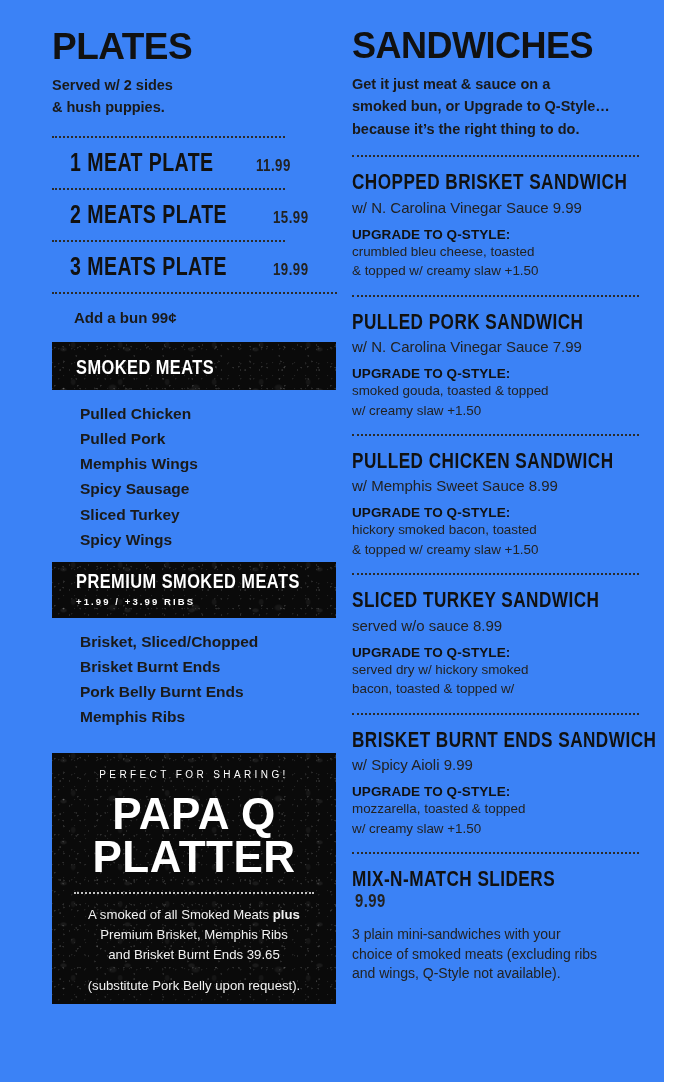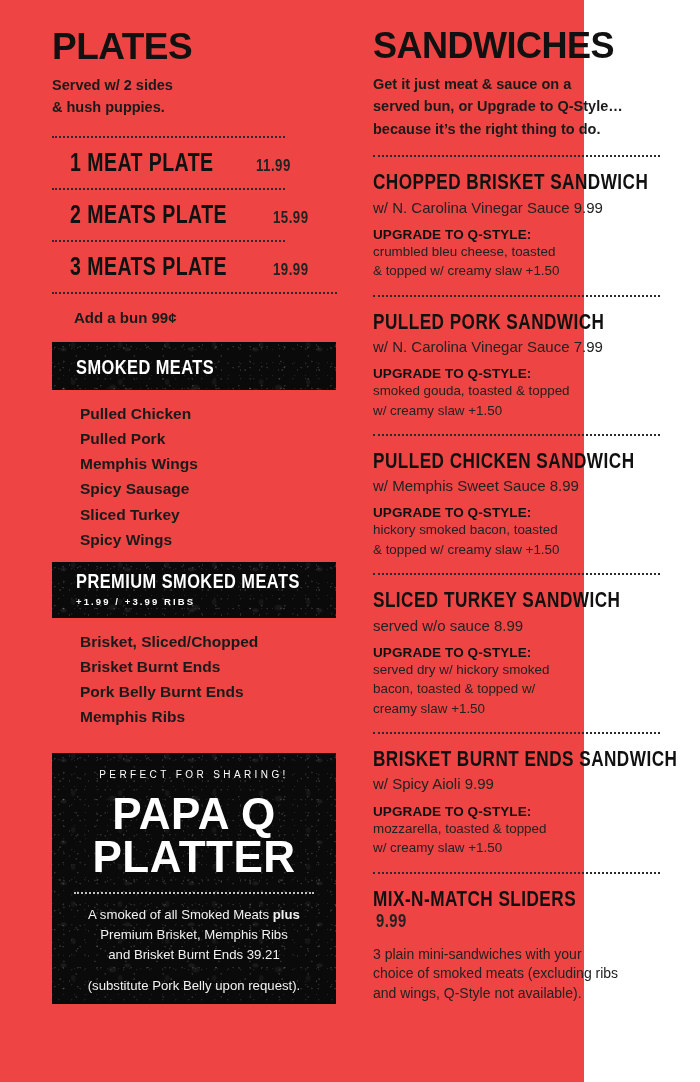--- a/index.html
+++ b/index.html
@@ -8,35 +8,35 @@
     width: 700px;
     height: 1082px;
     background: #ffffff;
     font-family: "Liberation Sans", sans-serif;
     color: #1a1a1a;
     overflow: hidden;
   }
 
   .page {
     position: relative;
-    width: 584px;
+    width: 664px;
     height: 1082px;
-    background: #ef4444;
+    background: #3b82f6;
   }
 
   
   .col-left {
     position: absolute;
     left: 52px;
     top: 28px;
     width: 285px;
   }
   .col-right {
     position: absolute;
-    left: 373px;
+    left: 352px;
     top: 28px;
     width: 287px;
   }
 
   
   .section-title {
     font-family: "Liberation Sans", sans-serif;
     font-weight: bold;
     font-size: 37px;
     letter-spacing: -0.5px;
@@ -311,34 +311,34 @@
     </ul>
 
     <div class="banner papaq">
       <div class="papaq-kicker">PERFECT  FOR  SHARING!</div>
       <div class="papaq-title">PAPA Q</div>
       <div class="papaq-title">PLATTER</div>
       <div class="papaq-rule"></div>
       <div class="papaq-desc">
         <div><span>A smoked of all Smoked Meats </span><b>plus</b></div>
         <div>Premium Brisket, Memphis Ribs</div>
-        <div>and Brisket Burnt Ends 39.21</div>
+        <div>and Brisket Burnt Ends 39.65</div>
       </div>
       <div class="papaq-note">(substitute Pork Belly upon request).</div>
     </div>
 
   </div>
 
   <div class="col-right">
 
     <div class="section-title">SANDWICHES</div>
 
     <div class="intro-light">
       <div>Get it just meat &amp; sauce on a</div>
-      <div><span>served bun, or </span><b>Upgrade to Q-Style</b><span>…</span></div>
+      <div><span>smoked bun, or </span><b>Upgrade to Q-Style</b><span>…</span></div>
       <div>because it’s the right thing to do.</div>
     </div>
 
     <div style="height:15px"></div>
     <div class="dotted"></div>
 
     <div class="sand-block">
       <div><span class="cond sand-name">CHOPPED BRISKET SANDWICH</span></div>
       <div class="sand-desc">w/ N. Carolina Vinegar Sauce 9.99</div>
       <div class="upg-label">UPGRADE TO Q-STYLE:</div>
@@ -364,21 +364,20 @@
       <div class="upg-text">&amp; topped w/ creamy slaw  +1.50</div>
     </div>
     <div class="dotted"></div>
 
     <div class="sand-block">
       <div><span class="cond sand-name">SLICED TURKEY SANDWICH</span></div>
       <div class="sand-desc">served w/o sauce 8.99</div>
       <div class="upg-label">UPGRADE TO Q-STYLE:</div>
       <div class="upg-text">served dry w/ hickory smoked</div>
       <div class="upg-text">bacon, toasted &amp; topped w/</div>
-      <div class="upg-text">creamy slaw  +1.50</div>
     </div>
     <div class="dotted"></div>
 
     <div class="sand-block">
       <div><span class="cond sand-name">BRISKET BURNT ENDS SANDWICH</span></div>
       <div class="sand-desc">w/ Spicy Aioli 9.99</div>
       <div class="upg-label">UPGRADE TO Q-STYLE:</div>
       <div class="upg-text">mozzarella, toasted &amp; topped</div>
       <div class="upg-text">w/ creamy slaw +1.50</div>
     </div>

